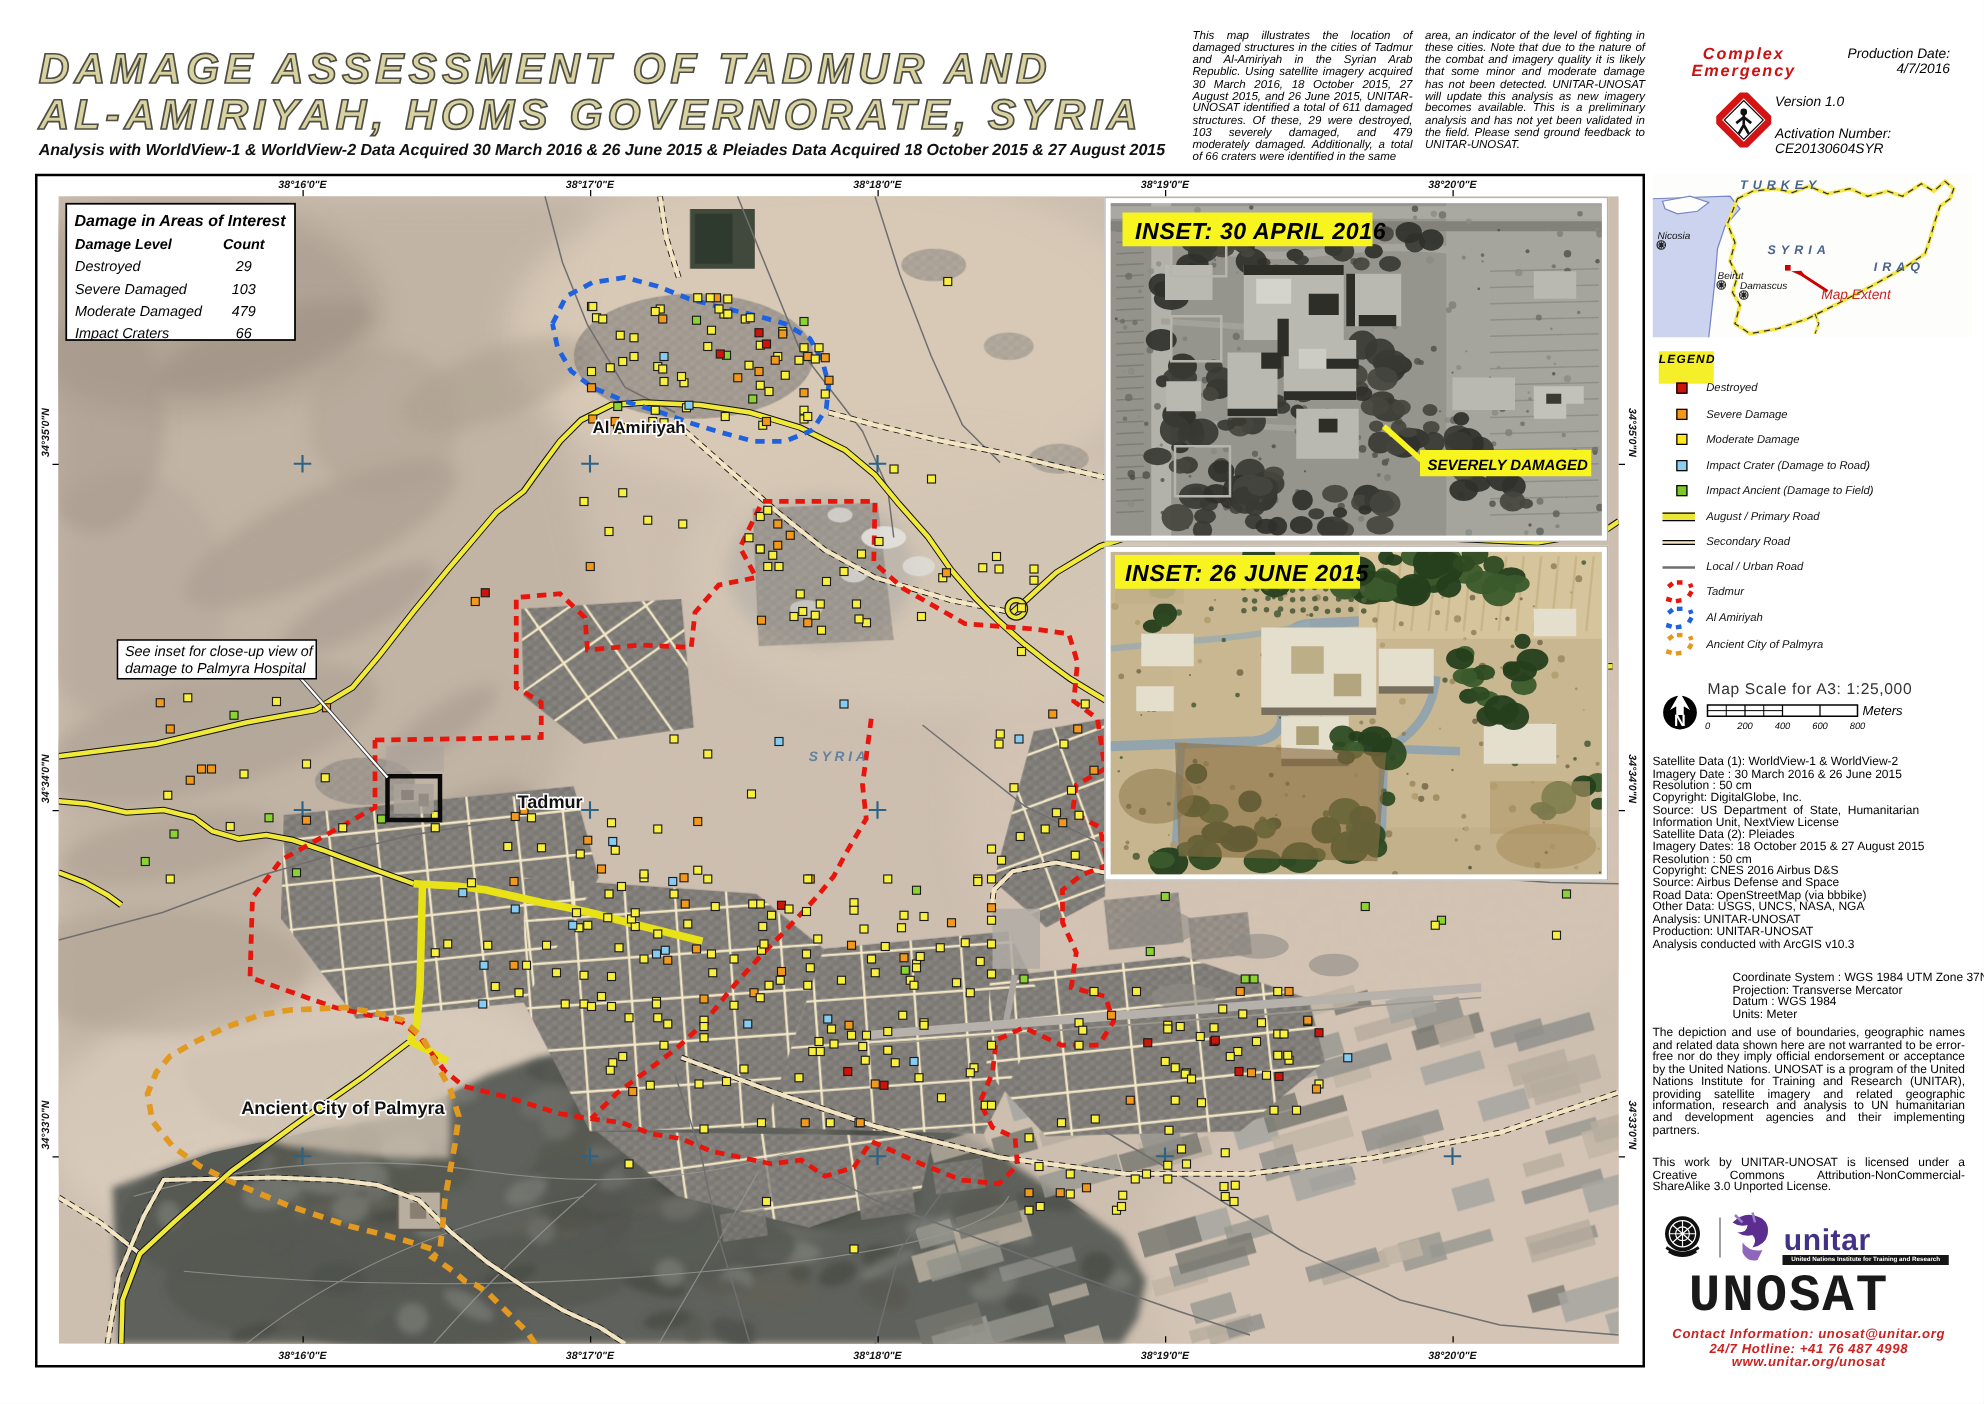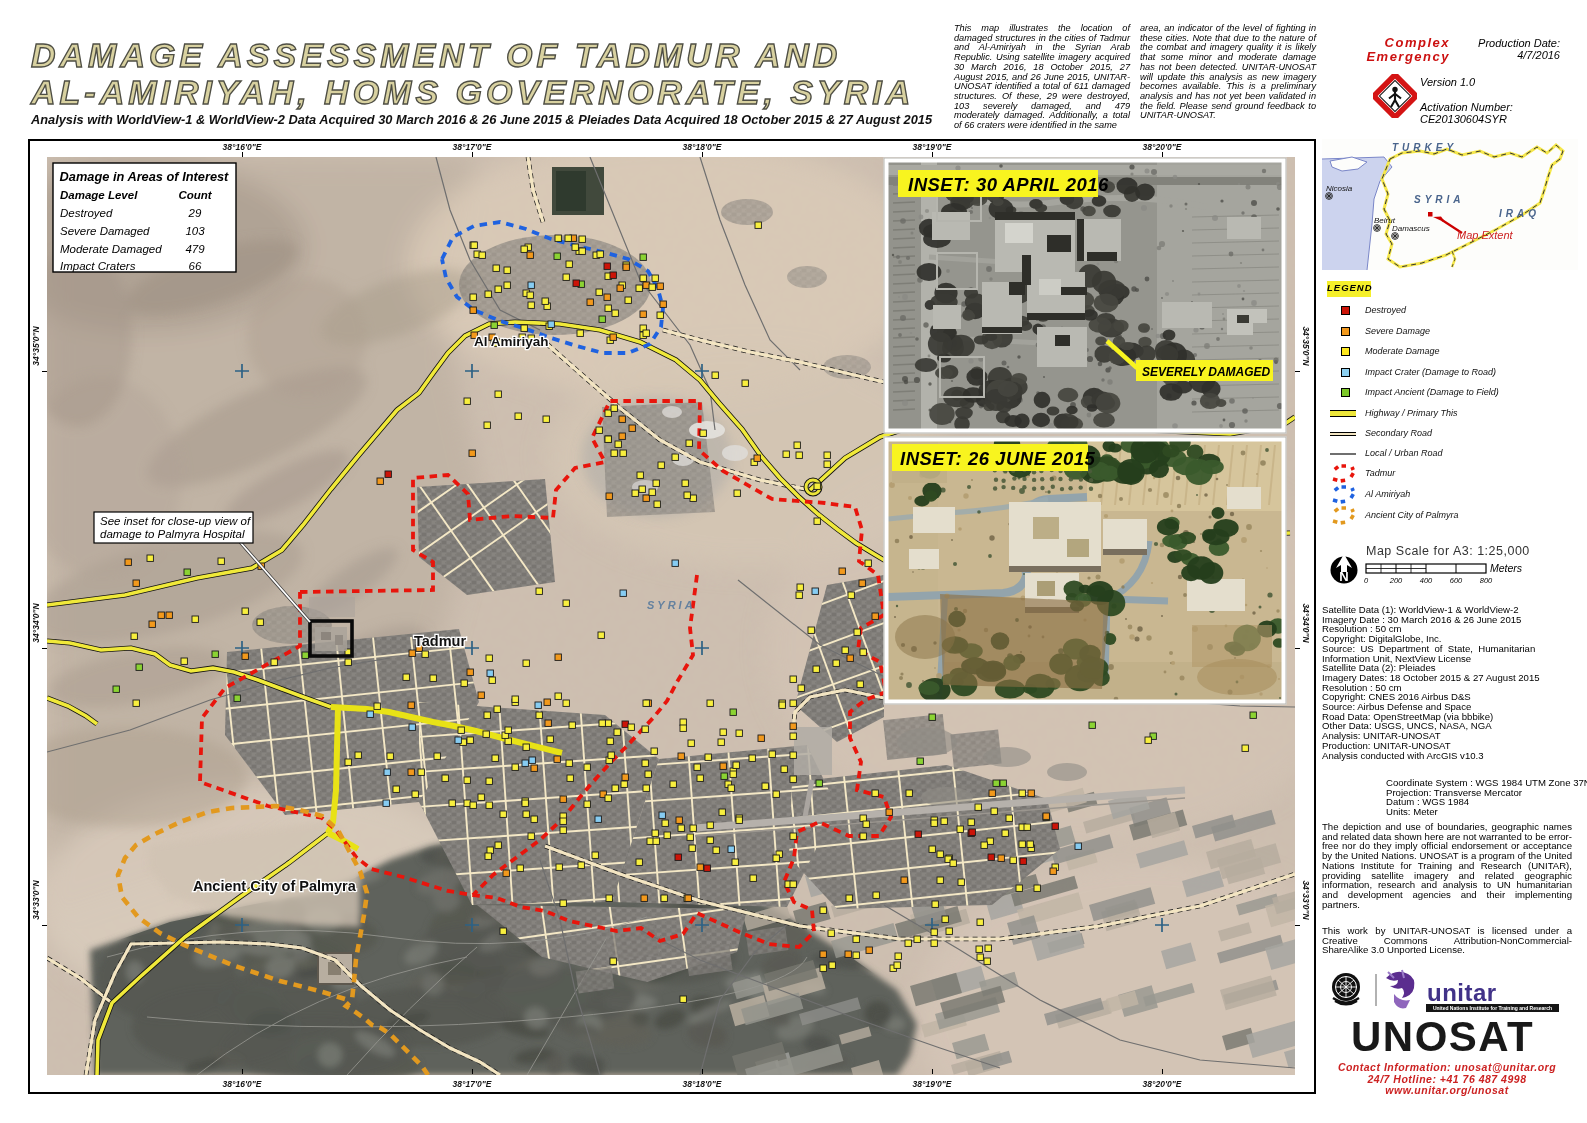--- a/index.html
+++ b/index.html
@@ -7,21 +7,21 @@
 </style></head><body>
 
 <div style="position:absolute;left:31px;top:37px;font-size:34px;font-weight:bold;font-style:italic;letter-spacing:4px;color:#d8d1a0;-webkit-text-stroke:1.35px #4e4e44;line-height:37px;white-space:nowrap">DAMAGE ASSESSMENT OF TADMUR AND<br>AL-AMIRIYAH, HOMS GOVERNORATE, SYRIA</div>
 
 <div style="position:absolute;left:31px;top:112px;font-size:12.8px;font-weight:bold;font-style:italic;color:#111;white-space:nowrap">Analysis with WorldView-1 &amp; WorldView-2 Data Acquired 30 March 2016 &amp; 26 June 2015 &amp; Pleiades Data Acquired 18 October 2015 &amp; 27 August 2015</div>
 
 <div style="position:absolute;left:954px;top:24px;width:176px;font-size:9.2px;font-style:italic;text-align:justify;line-height:9.7px;color:#000">This map illustrates the location of damaged structures in the cities of Tadmur and Al-Amiriyah in the Syrian Arab Republic. Using satellite imagery acquired 30 March 2016, 18 October 2015, 27 August 2015, and 26 June 2015, UNITAR-UNOSAT identified a total of 611 damaged structures. Of these, 29 were destroyed, 103 severely damaged, and 479 moderately damaged. Additionally, a total of 66 craters were identified in the same</div>
 
 <div style="position:absolute;left:1140px;top:24px;width:176px;font-size:9.2px;font-style:italic;text-align:justify;line-height:9.7px;color:#000">area, an indicator of the level of fighting in these cities. Note that due to the nature of the combat and imagery quality it is likely that some minor and moderate damage has not been detected. UNITAR-UNOSAT will update this analysis as new imagery becomes available. This is a preliminary analysis and has not yet been validated in the field. Please send ground feedback to UNITAR-UNOSAT.</div>
 
-<div style="position:absolute;left:1340px;top:36px;width:110px;text-align:right;font-size:13px;font-weight:bold;font-style:italic;color:#cc1111;letter-spacing:1.5px;line-height:14px">Complex<br>Emergency</div>
+<div style="position:absolute;left:1340px;top:36px;width:110px;text-align:center;font-size:13px;font-weight:bold;font-style:italic;color:#cc1111;letter-spacing:1.5px;line-height:14px">Complex<br>Emergency</div>
 
 <svg style="position:absolute;left:1373px;top:74px" width="44" height="44" viewBox="0 0 44 44">
 <rect x="7" y="7" width="30" height="30" transform="rotate(45 22 22)" fill="#fff" stroke="#d41414" stroke-width="5.5"></rect>
 <rect x="11" y="11" width="22" height="22" transform="rotate(45 22 22)" fill="none" stroke="#111" stroke-width="1"></rect>
 <circle cx="22" cy="15.5" r="2.7" fill="#111"></circle>
 <path d="M22,18 L22,26 M21.7,20 L16,24.5 M22.3,20 L28,24.5 M22,26 L18,33 M22,26 L26,33" stroke="#111" stroke-width="2.1" fill="none"></path>
 </svg>
 
 <div style="position:absolute;left:1420px;top:37px;width:140px;text-align:right;font-size:11px;font-style:italic;color:#000;line-height:12px">Production Date:<br>4/7/2016</div>
 <div style="position:absolute;left:1420px;top:76px;width:140px;text-align:left;font-size:11px;font-style:italic;color:#000">Version 1.0</div>
@@ -1911,34 +1911,34 @@
 <path d="M4,57 h6 M7,54 v6 M5,55 l4,4 M9,55 l-4,4"></path>
 <path d="M52,89 h6 M55,86 v6 M53,87 l4,4 M57,87 l-4,4"></path>
 <path d="M70,97 h6 M73,94 v6 M71,95 l4,4 M75,95 l-4,4"></path>
 </g>
 <rect x="106" y="73" width="4.5" height="4.5" fill="#cc0000"></rect>
 <path d="M111,78 L124,84 L119,77.5 Z" fill="#cc0000"></path>
 <path d="M120,81 L140,94" stroke="#cc0000" stroke-width="2.2"></path>
 <text x="135" y="100" font-size="11" font-style="italic" fill="#cc2222" font-family="Liberation Sans,sans-serif">Map Extent</text>
 </svg>
 
-<div style="position:absolute;left:1327px;top:281px;width:44px;height:16px;background:#f5ef2a;font-size:9.5px;font-weight:bold;font-style:italic;letter-spacing:1px;text-align:right;line-height:13px">LEGEND</div>
+<div style="position:absolute;left:1327px;top:281px;width:44px;height:26px;background:#f5ef2a;font-size:9.5px;font-weight:bold;font-style:italic;letter-spacing:1px;text-align:right;line-height:13px">LEGEND</div>
 
 <div style="position:absolute;left:1341px;top:306px;width:7px;height:7px;background:#cc1408;border:1px solid #000"></div>
 <div class="leg" style="left:1365px;top:305px">Destroyed</div>
 <div style="position:absolute;left:1341px;top:327px;width:7px;height:7px;background:#f2991c;border:1px solid #000"></div>
 <div class="leg" style="left:1365px;top:326px">Severe Damage</div>
 <div style="position:absolute;left:1341px;top:347px;width:7px;height:7px;background:#ffe81e;border:1px solid #000"></div>
 <div class="leg" style="left:1365px;top:346px">Moderate Damage</div>
 <div style="position:absolute;left:1341px;top:368px;width:7px;height:7px;background:#8cd0f0;border:1px solid #000"></div>
 <div class="leg" style="left:1365px;top:367px">Impact Crater (Damage to Road)</div>
 <div style="position:absolute;left:1341px;top:388px;width:7px;height:7px;background:#7cc828;border:1px solid #000"></div>
 <div class="leg" style="left:1365px;top:387px">Impact Ancient (Damage to Field)</div>
 <div style="position:absolute;left:1330px;top:410px;width:26px;height:5px;background:#ece53a;border-top:1.4px solid #000;border-bottom:1.4px solid #000"></div>
-<div class="leg" style="left:1365px;top:408px">Highway / Primary This</div>
+<div class="leg" style="left:1365px;top:408px">August / Primary Road</div>
 <div style="position:absolute;left:1330px;top:432px;width:26px;height:2px;background:#f3e5c2;border-top:0.8px solid #000;border-bottom:0.8px solid #000"></div>
 <div class="leg" style="left:1365px;top:428px">Secondary Road</div>
 <div style="position:absolute;left:1330px;top:453px;width:26px;height:1.5px;background:#6f6f6f"></div>
 <div class="leg" style="left:1365px;top:448px">Local / Urban Road</div>
 <svg style="position:absolute;left:1331px;top:464px" width="26" height="20" viewBox="0 0 26 20">
     <path d="M2,15 L9,17 L16,16 M20,13 L23,8 L21,3 M15,2 L8,2 L3,6" stroke="#e8150c" stroke-width="3.6" fill="none" stroke-dasharray="4.5 3.5"></path>
   </svg>
 <div class="leg" style="left:1365px;top:468px">Tadmur</div>
 <svg style="position:absolute;left:1331px;top:485px" width="26" height="20" viewBox="0 0 26 20">
     <path d="M2,15 L9,17 L16,16 M20,13 L23,8 L21,3 M15,2 L8,2 L3,6" stroke="#1f62e0" stroke-width="3.6" fill="none" stroke-dasharray="4.5 3.5"></path>
@@ -1987,14 +1987,14 @@
 <circle cx="18" cy="21" r="5.5" fill="none" stroke="#fff" stroke-width="0.9"></circle>
 <path d="M7.5,21 h21 M18,10.5 v21 M10,14 l16,14 M26,14 l-16,14" stroke="#fff" stroke-width="0.9"></path>
 <path d="M5,32 q13,9 26,0 M7,35 q11,7 22,0" stroke="#101010" stroke-width="2.2" fill="none"></path>
 <line x1="48" y1="8" x2="48" y2="40" stroke="#999" stroke-width="1.5"></line>
 <path d="M58,12 q10,-10 22,-4 q8,4 6,14 q-2,8 -12,10 q4,-6 0,-10 q-6,2 -12,-2 q8,0 8,-6 q-6,2 -12,-2 Z" fill="#5b2d8f"></path>
 <path d="M66,28 q6,8 16,6 l-4,8 q-8,2 -12,-6 Z" fill="#7b4bb0" opacity="0.85"></path>
 <path d="M60,6 l6,6 M74,4 l2,8" stroke="#9a7bc8" stroke-width="2"></path>
 </svg>
 <div style="position:absolute;left:1427px;top:979px;font-size:24px;font-weight:bold;color:#413288;font-family:'Liberation Sans',sans-serif;letter-spacing:0.5px">unitar</div>
 <div style="position:absolute;left:1426px;top:1004px;width:133px;height:8px;background:#151515;color:#fff;font-size:5px;font-weight:bold;text-align:center;line-height:8.5px;font-family:'Liberation Sans',sans-serif">United Nations Institute for Training and Research</div>
-<div style="position:absolute;left:1351px;top:1013px;font-size:42px;font-weight:bold;color:#191919;letter-spacing:1.5px;font-family:Liberation Sans, sans-serif">UNOSAT</div>
+<div style="position:absolute;left:1351px;top:1013px;font-size:42px;font-weight:bold;color:#191919;letter-spacing:1.5px;font-family:Liberation Mono, monospace">UNOSAT</div>
 
 <div style="position:absolute;left:1333px;top:1062px;width:228px;text-align:center;font-size:10.5px;font-style:italic;font-weight:bold;color:#cc2222;line-height:11.5px;letter-spacing:0.5px">Contact Information: unosat@unitar.org<br>24/7 Hotline: +41 76 487 4998<br>www.unitar.org/unosat</div>
 </body></html>

